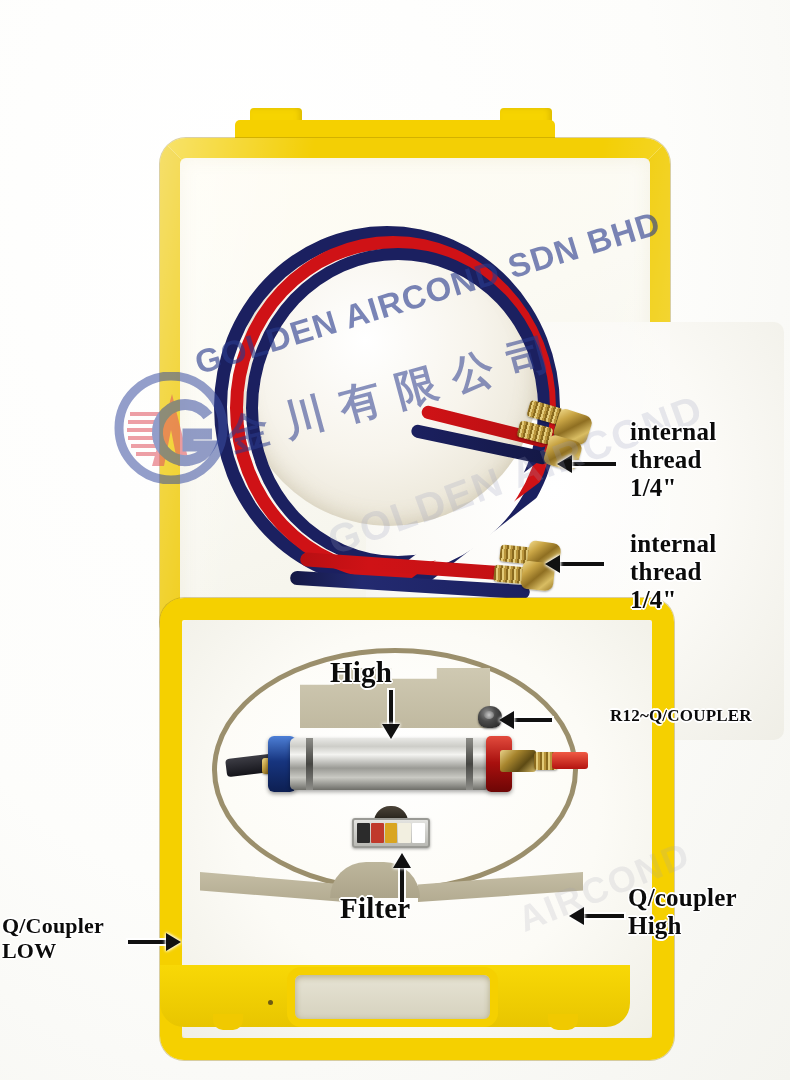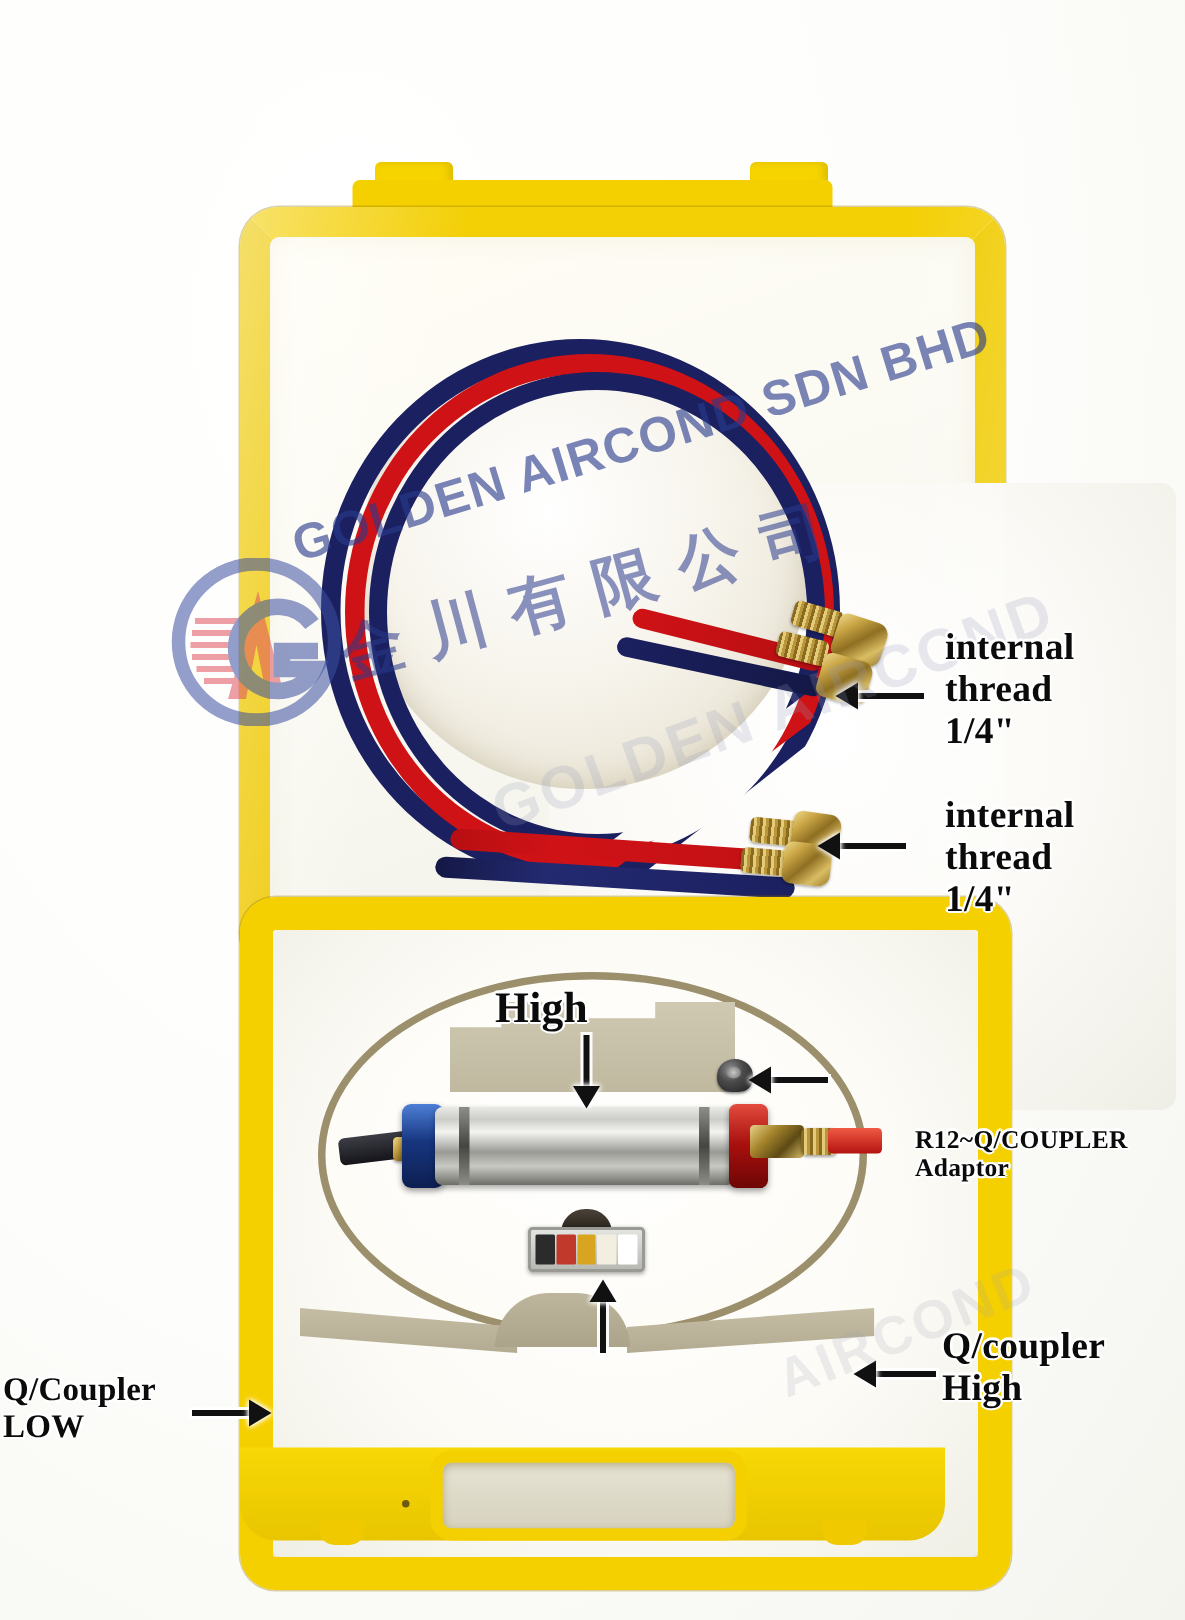--- a/index.html
+++ b/index.html
@@ -310,31 +310,31 @@
     <div>thread</div>
     <div>1/4"</div>
   </div>
 
   <div class="lbl" style="left:630px;top:530px;width:152px;font-size:25px;">
     <div>internal</div>
     <div>thread</div>
     <div>1/4"</div>
   </div>
 
-  <div class="lbl" style="left:610px;top:706px;width:180px;font-size:17px;margin-top:44px;">
+  <div class="lbl" style="left:610px;top:706px;width:180px;font-size:17px;">
     <div>R12~Q/COUPLER</div>
-    <div>Adaptor</div>
   </div>
 
   <div class="lbl" style="left:628px;top:884px;width:158px;font-size:25px;">
     <div>Q/coupler</div>
     <div>High</div>
   </div>
 
   <div class="lbl" style="left:2px;top:914px;width:146px;font-size:22px;">
     <div>Q/Coupler</div>
     <div>LOW</div>
   </div>
 
   <div class="lbl" style="left:330px;top:656px;width:120px;font-size:29px;">High</div>
 
+  <div class="lbl" style="left:340px;top:892px;width:124px;font-size:29px;">Filter</div>
 
 </div>
 
 </body></html>

